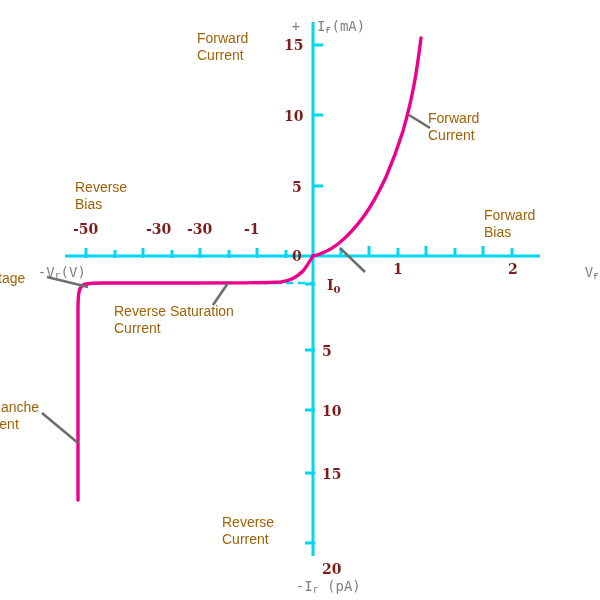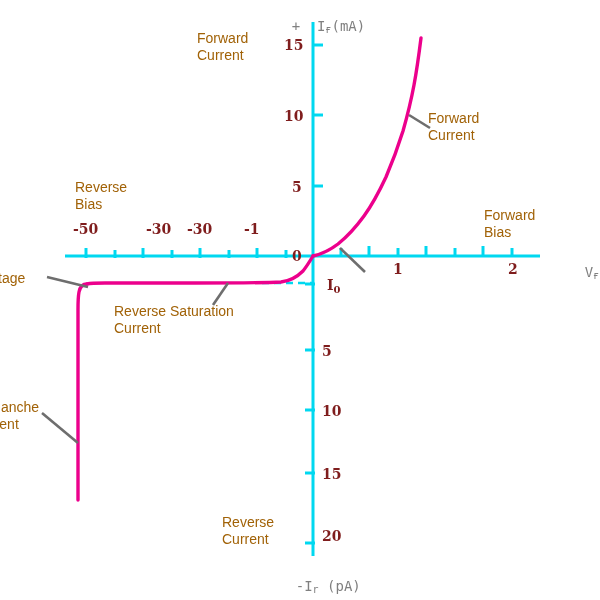--- a/index.html
+++ b/index.html
@@ -148,20 +148,23 @@
   </svg>
 
   <div class="axis-name" style="left:258px; top:2px;">
     <span>+</span><span>&nbsp;&nbsp;</span><span>I</span><span class="sub">ғ</span><span>(mA)</span>
   </div>
 
   <div class="axis-name" style="left:262px; top:562px;">
     <span>-</span><span>I</span><span class="sub">r</span><span>&nbsp;</span><span>(pA)</span>
   </div>
 
+  <div class="axis-name" style="left:4px; top:248px;">
+    <span>-V</span><span class="sub">r</span><span>(V)</span>
+  </div>
 
   <div class="axis-name" style="left:551px; top:248px;">
     <span>V</span><span class="sub">ғ</span><span>(V)</span>
   </div>
 
   <div class="tick-lbl" style="left:73px;  top:222px;">-50</div>
   <div class="tick-lbl" style="left:146px; top:222px;">-30</div>
   <div class="tick-lbl" style="left:187px; top:222px;">-30</div>
   <div class="tick-lbl" style="left:244px; top:222px;">-1</div>
 
@@ -171,21 +174,21 @@
   <div class="tick-lbl" style="left:292px; top:249px;">0</div>
   <div class="tick-lbl" style="left:292px; top:180px;">5</div>
   <div class="tick-lbl" style="left:284px; top:109px;">10</div>
   <div class="tick-lbl" style="left:284px; top:38px;">15</div>
 
   <div class="tick-lbl" style="left:327px; top:278px;text-align:center;"><span>I</span><span class="sub">0</span></div>
 
   <div class="tick-lbl" style="left:322px; top:344px;">5</div>
   <div class="tick-lbl" style="left:322px; top:404px;">10</div>
   <div class="tick-lbl" style="left:322px; top:467px;">15</div>
-  <div class="tick-lbl" style="left:322px; top:529px;">20</div>
+  <div class="tick-lbl" style="left:322px; top:562px;">20</div>
 
   <div class="lbl" style="left:197px; top:30px;">Forward
 Current</div>
 
   <div class="lbl" style="left:428px; top:110px;">Forward
 Current</div>
 
   <div class="lbl" style="left:75px; top:179px;">Reverse
 Bias</div>
 

